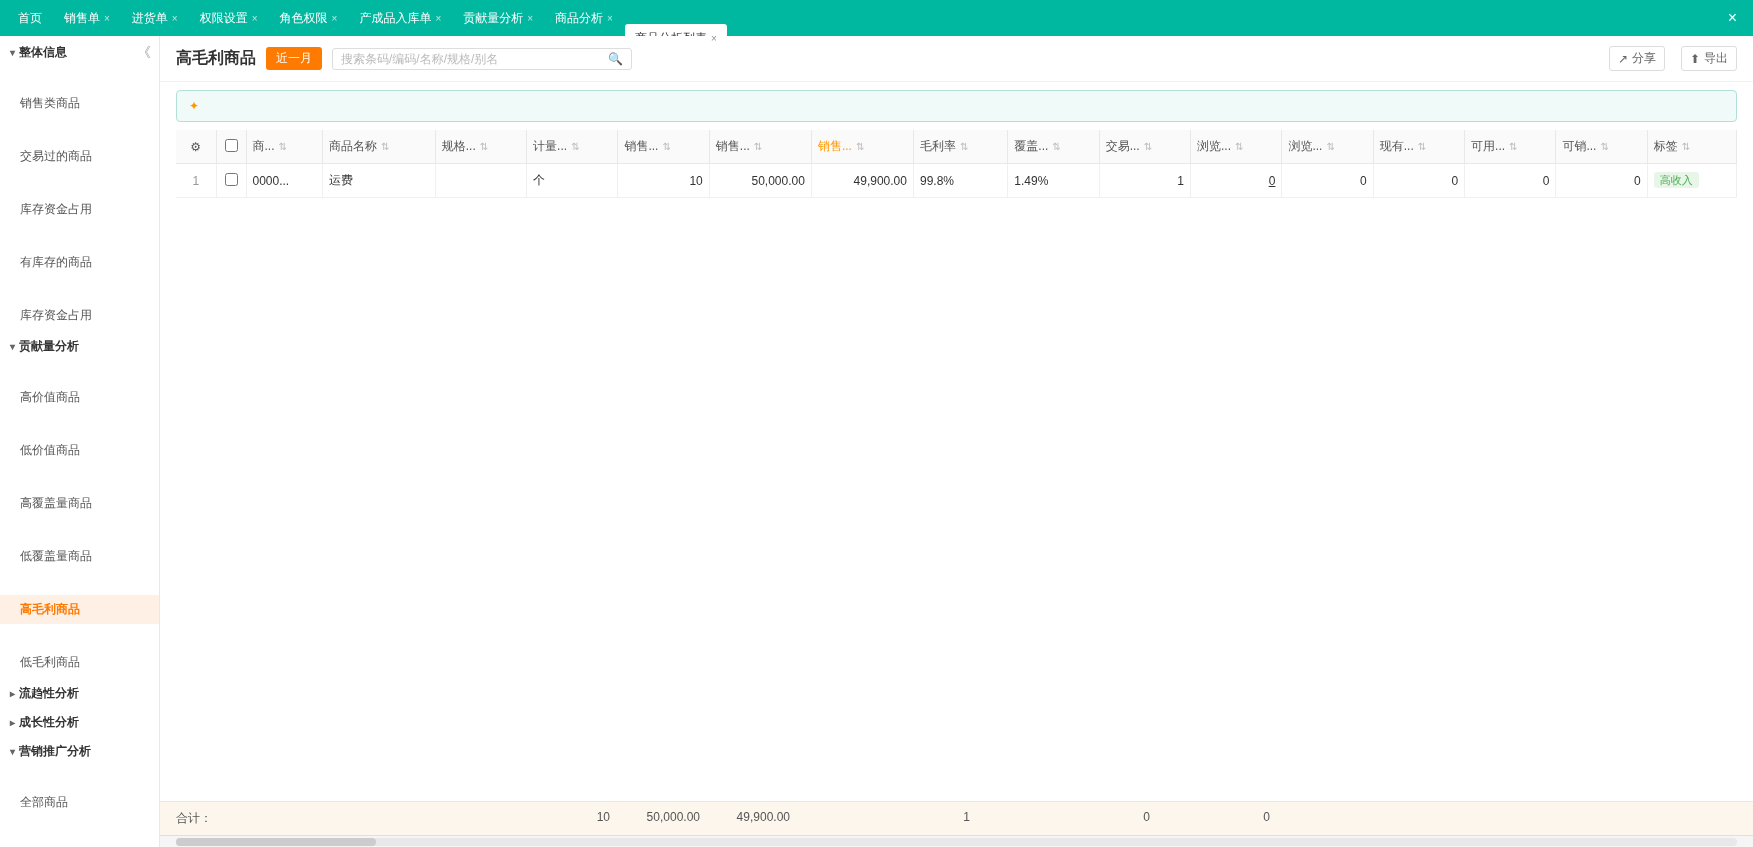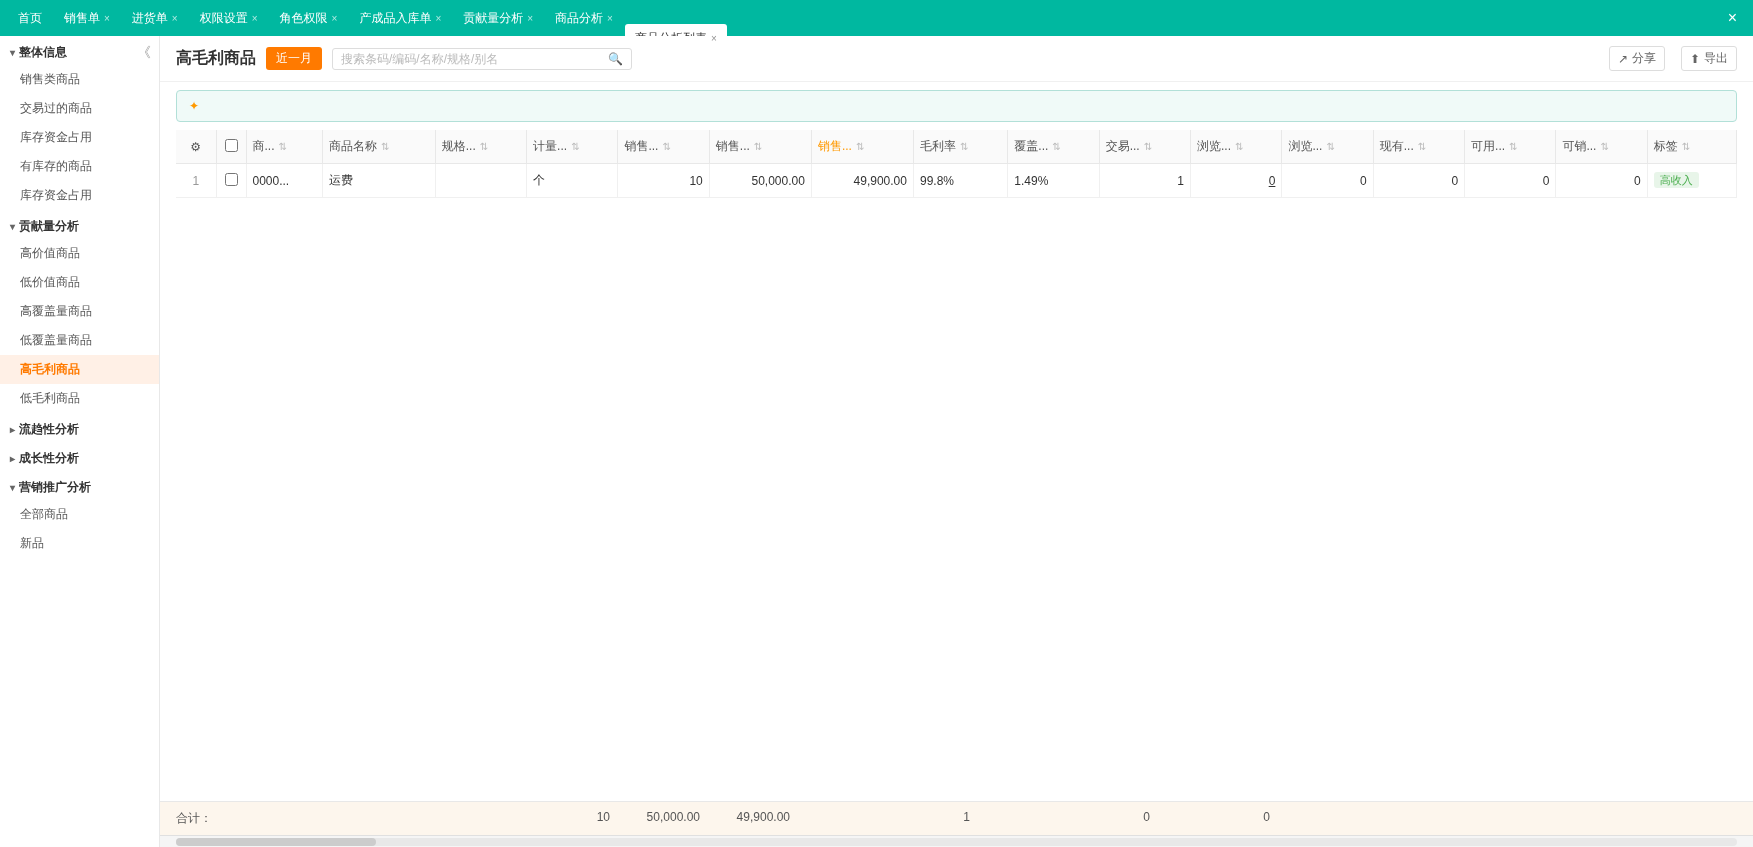--- a/index.html
+++ b/index.html
@@ -66,20 +66,21 @@
       cursor: pointer;
     }
     .sidebar-group-label .arrow { font-size: 10px; color: #666; }
     .sidebar-item {
       padding: 6px 10px 6px 20px;
       color: #555;
       cursor: pointer;
       white-space: nowrap;
       overflow: hidden;
       text-overflow: ellipsis;
+      margin-top: 24px;
     }
     .sidebar-item.active { background: #fff0e6; color: #ff7a00; font-weight: bold; }
 
     
     .content-area {
       flex: 1;
       display: flex;
       flex-direction: column;
       overflow: hidden;
       background: #fff;

